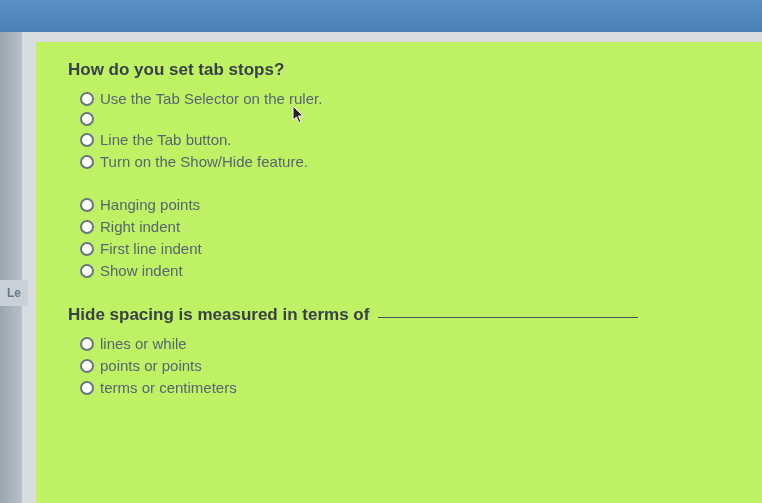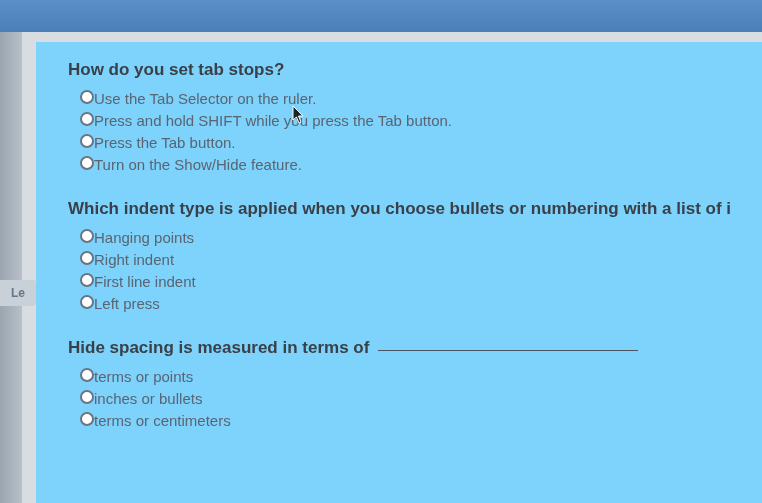--- a/index.html
+++ b/index.html
@@ -25,57 +25,58 @@
       left: 0;
       top: 32px;
       bottom: 0;
       width: 22px;
       background: linear-gradient(to right, #9aa5b0, #b8c0c8);
     }
     .left-tab {
       position: absolute;
       left: 0;
       top: 280px;
-      width: 36px;
+      width: 28px;
       height: 26px;
       background: #c8d0d8;
       color: #667788;
       font-size: 12px;
       font-weight: bold;
       display: flex;
       align-items: center;
       justify-content: center;
       border-radius: 0 3px 3px 0;
     }
     .content {
       position: absolute;
       left: 36px;
       top: 42px;
       right: 0;
       bottom: 0;
-      background: #7dd3fc;
+      background: #bef264;
       padding: 18px 0 0 32px;
       overflow: hidden;
     }
     .question-block {
       margin-bottom: 26px;
     }
     .question-text {
       font-size: 17px;
       font-weight: bold;
       color: #3a4048;
       margin-bottom: 10px;
     }
     .options {
       padding-left: 12px;
     }
     .option-row {
       display: flex;
+      align-items: center;
       margin-bottom: 5px;
-      gap: 0;
+      gap: 6px;
     }
     .radio {
       width: 14px;
       height: 14px;
       border: 2px solid #6a7482;
       border-radius: 50%;
       flex-shrink: 0;
       background: #fff;
     }
     .option-label {
@@ -112,68 +113,66 @@
 
   <div class="question-block">
     <div class="question-text">How do you set tab stops?</div>
     <div class="options">
       <div class="option-row">
         <span class="radio"></span>
         <span class="option-label">Use the Tab Selector on the ruler.</span>
       </div>
       <div class="option-row">
         <span class="radio"></span>
-        <span class="option-label">Press and hold SHIFT while you press the Tab button.</span>
       </div>
       <div class="option-row">
         <span class="radio"></span>
-        <span class="option-label">Press the Tab button.</span>
+        <span class="option-label">Line the Tab button.</span>
       </div>
       <div class="option-row">
         <span class="radio"></span>
         <span class="option-label">Turn on the Show/Hide feature.</span>
       </div>
     </div>
   </div>
 
   <div class="question-block">
-    <div class="question-text">Which indent type is applied when you choose bullets or numbering with a list of i</div>
     <div class="options">
       <div class="option-row">
         <span class="radio"></span>
         <span class="option-label">Hanging points</span>
       </div>
       <div class="option-row">
         <span class="radio"></span>
         <span class="option-label">Right indent</span>
       </div>
       <div class="option-row">
         <span class="radio"></span>
         <span class="option-label">First line indent</span>
       </div>
       <div class="option-row">
         <span class="radio"></span>
-        <span class="option-label">Left press</span>
+        <span class="option-label">Show indent</span>
       </div>
     </div>
   </div>
 
   <div class="question-block">
     <div class="question-text">
       <span>Hide spacing is measured in terms of</span>
       <span class="blank-line"></span>
     </div>
     <div class="options">
       <div class="option-row">
         <span class="radio"></span>
-        <span class="option-label">terms or points</span>
+        <span class="option-label">lines or while</span>
       </div>
       <div class="option-row">
         <span class="radio"></span>
-        <span class="option-label">inches or bullets</span>
+        <span class="option-label">points or points</span>
       </div>
       <div class="option-row">
         <span class="radio"></span>
         <span class="option-label">terms or centimeters</span>
       </div>
     </div>
   </div>
 
 </div>
 

